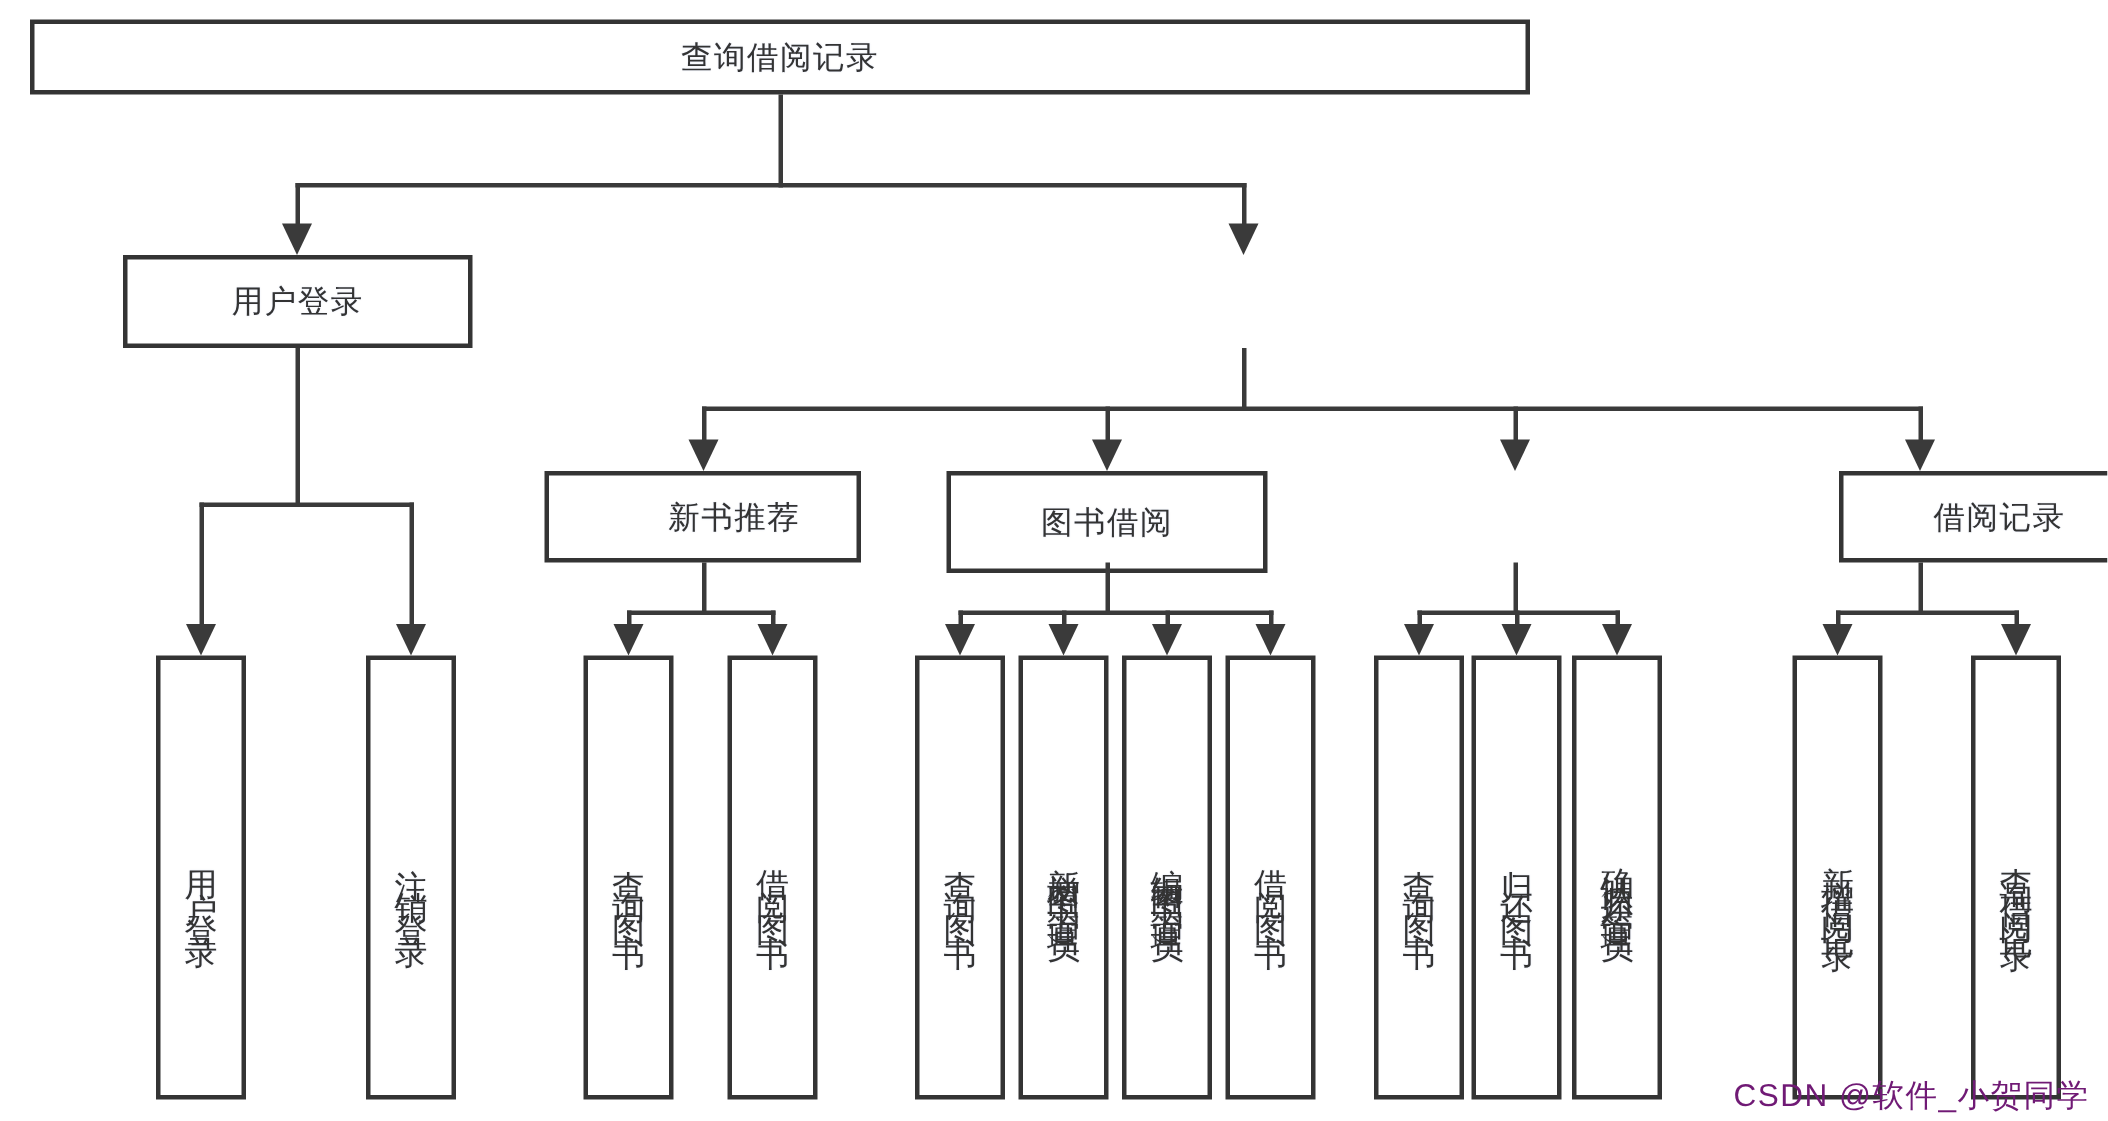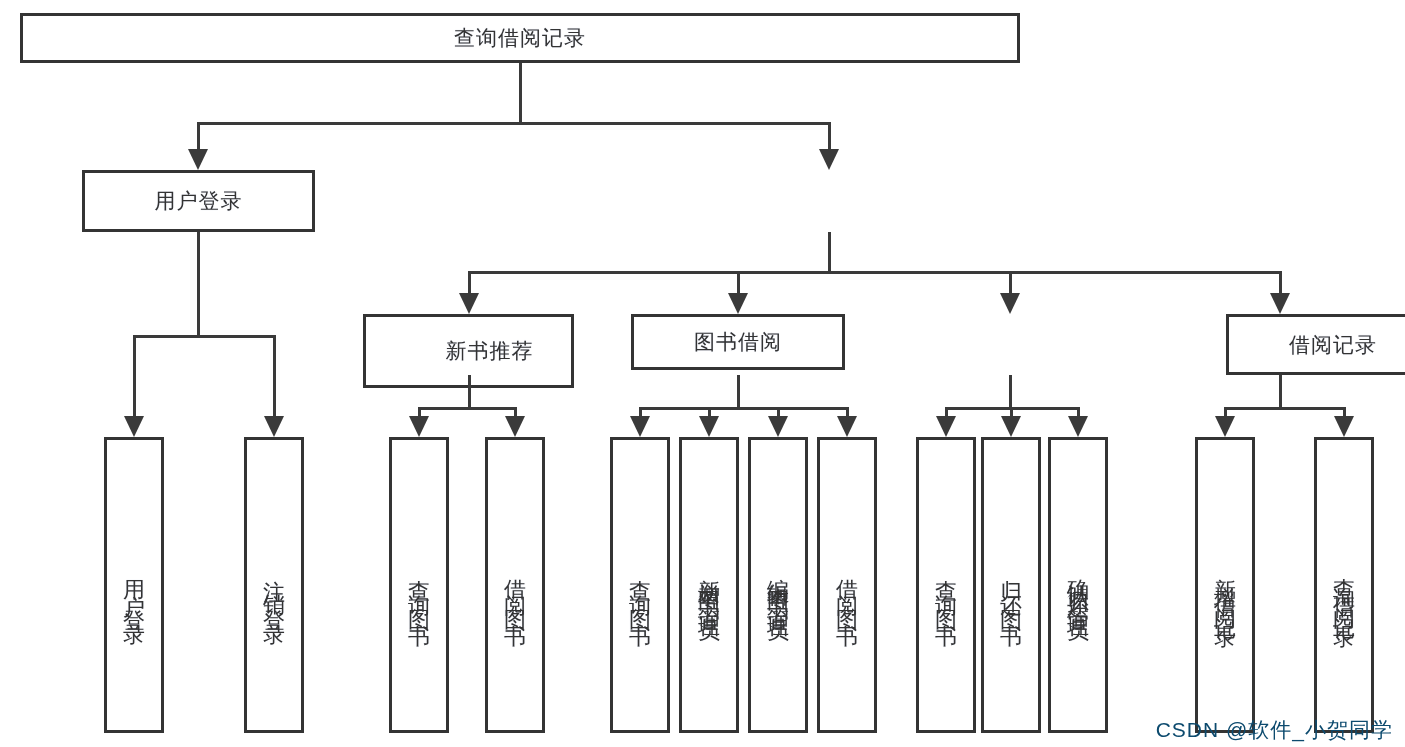--- a/index.html
+++ b/index.html
@@ -46,36 +46,36 @@
     border-left: 10px solid transparent;
     border-right: 10px solid transparent;
     border-top: 21px solid #3a3a3a;
   }
 
   .watermark {
     position: absolute;
     right: 12px;
     bottom: 3px;
     font-size: 21px;
-    color: #0c4a6e;
+    color: #701a75;
     letter-spacing: 1px;
     white-space: nowrap;
   }
 </style>
 </head>
 <body>
 
 <div class="canvas">
 
   <div class="box" style="left:20px; top:13px; width:1000px; height:50px;">查询借阅记录</div>
 
   <div class="box" style="left:82px; top:170px; width:233px; height:62px;">用户登录</div>
 
-  <div class="box" style="left:363px; top:314px; width:211px; height:74px;padding-left:42px;">新书推荐</div>
-  <div class="box" style="left:631px; top:314px; width:214px; height:56px;font-family:Liberation Mono, monospace;">图书借阅</div>
+  <div class="box" style="left:363px; top:314px; width:211px; height:61px;padding-left:42px;">新书推荐</div>
+  <div class="box" style="left:631px; top:314px; width:214px; height:68px;font-family:Liberation Mono, monospace;">图书借阅</div>
   <div class="box" style="left:1226px; top:314px; width:214px; height:61px;">借阅记录</div>
 
   <div class="box vbox s4" style="left:104px; top:437px; width:60px; height:296px;">用户登录</div>
   <div class="box vbox s4" style="left:244px; top:437px; width:60px; height:296px;">注销登录</div>
 
   <div class="box vbox s4" style="left:389px; top:437px; width:60px; height:296px;">查询图书</div>
   <div class="box vbox s4" style="left:485px; top:437px; width:60px; height:296px;">借阅图书</div>
 
   <div class="box vbox s4" style="left:610px; top:437px; width:60px; height:296px;">查询图书</div>
   <div class="box vbox s9" style="left:679px; top:437px; width:60px; height:296px;">新增图书（管理员）</div>

